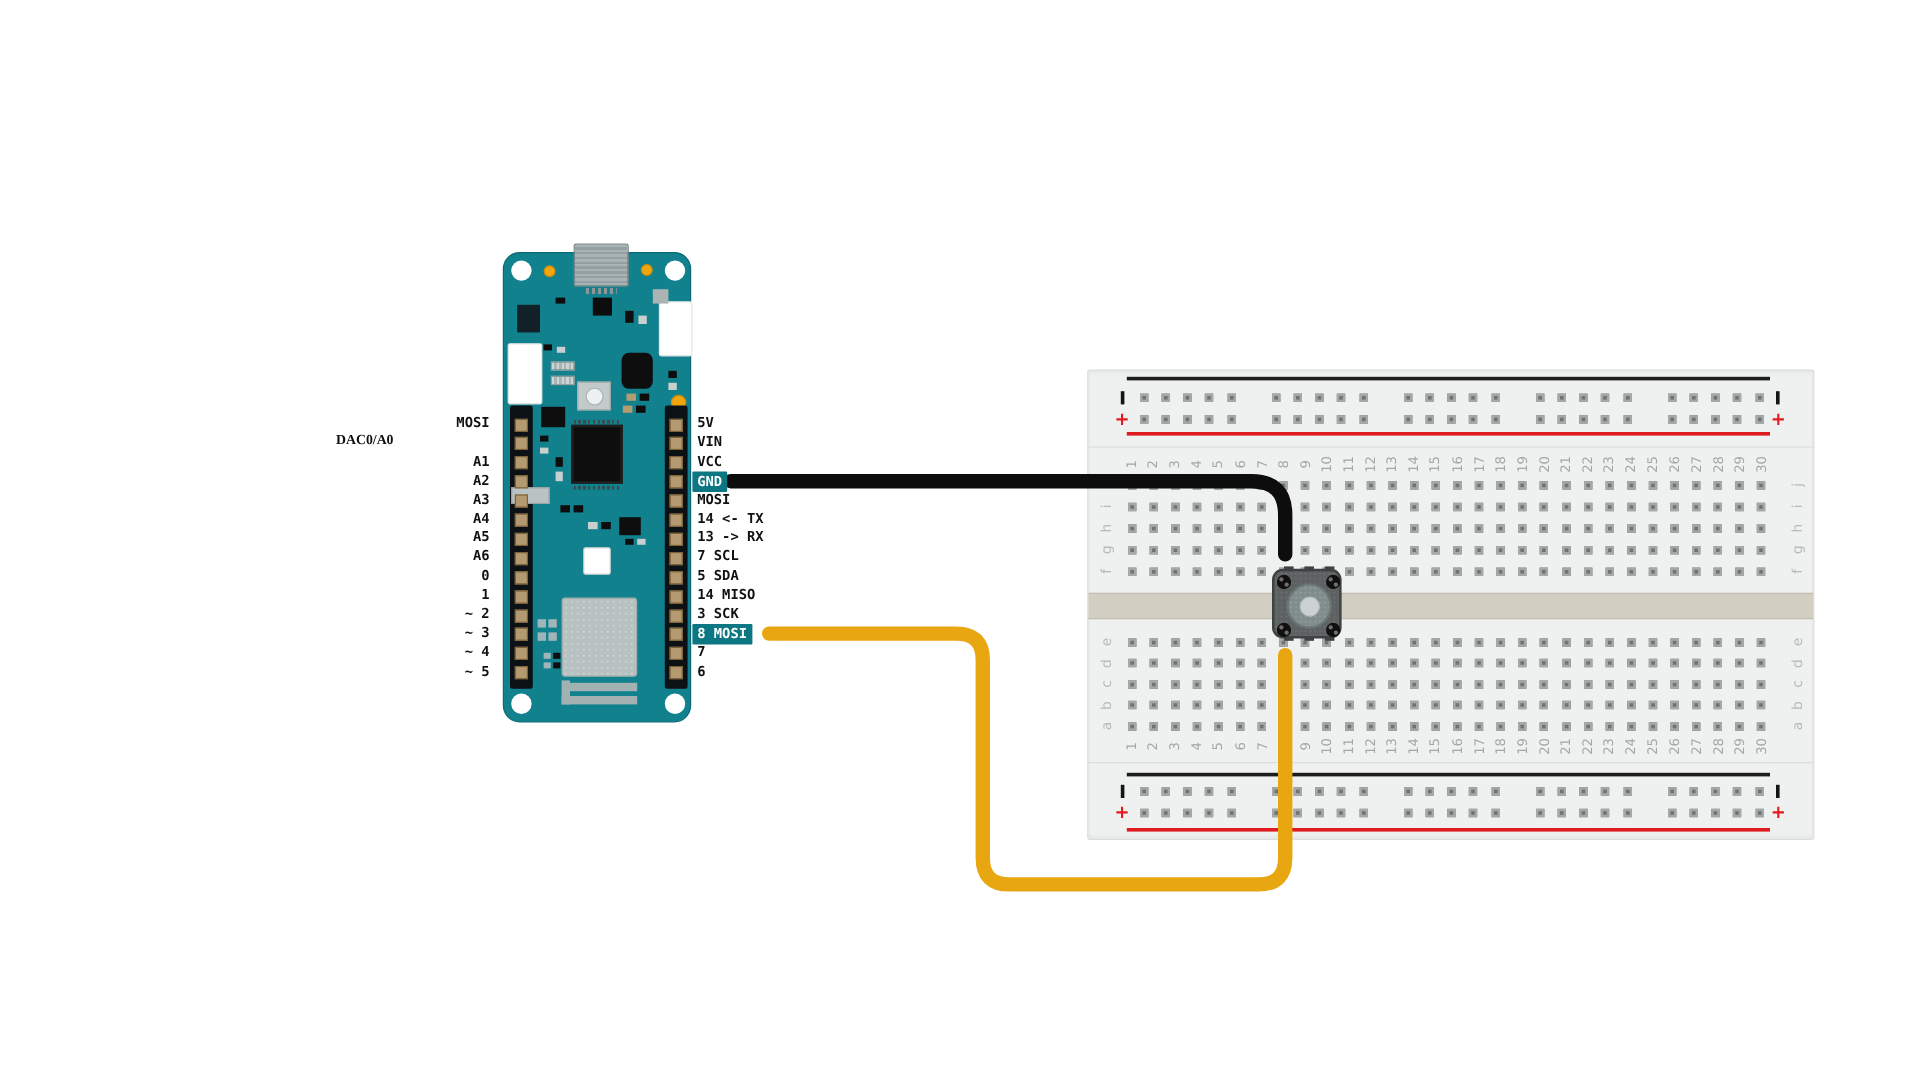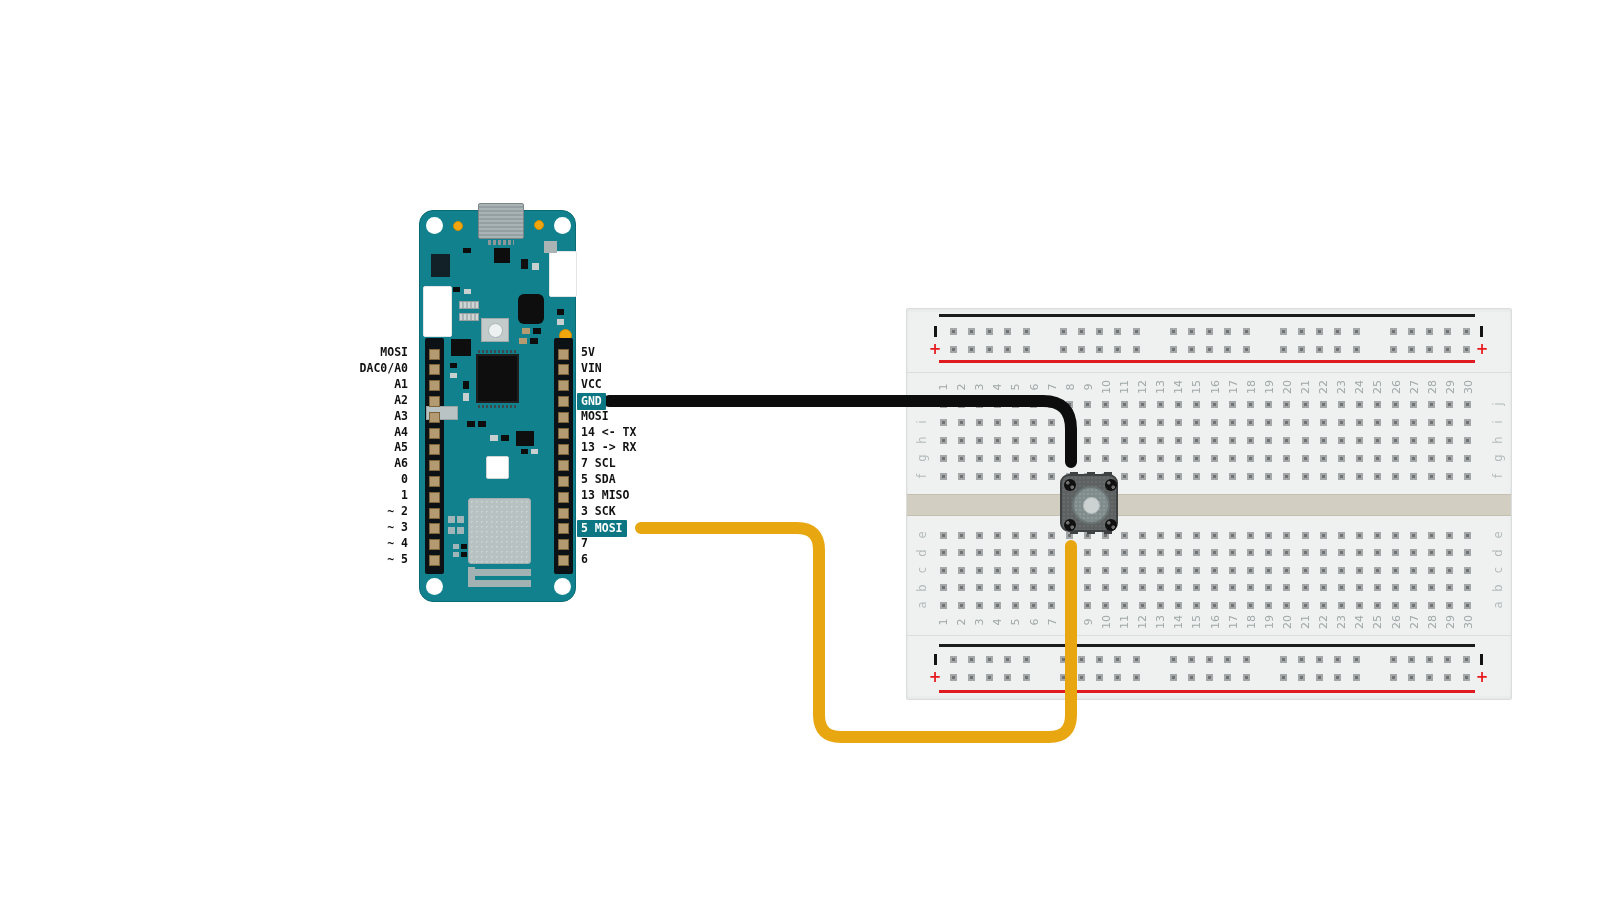--- a/index.html
+++ b/index.html
@@ -672,21 +672,21 @@
     <div class="btn-tab" style="left:42px;top:54px;"></div>
     <div class="screw" style="left:2px;top:3px;"></div>
     <div class="screw" style="left:43px;top:3px;"></div>
     <div class="screw" style="left:2px;top:43px;"></div>
     <div class="screw" style="left:43px;top:43px;"></div>
     <div class="btn-ring"></div>
     <div class="btn-cap"></div>
   </div>
 
 <div class="pin-row" style="left: 280px; top: 345px; width: 128px; text-align: right;">MOSI</div>
-    <div class="pin-row" style="left: 280px; top: 360.9px; width: 128px; text-align: right;">DAC0/A0</div>
+    <div class="pin-row" style="left: 280px; top: 360.9px; width: 128px;  font-family: Liberation Serif, serif;">DAC0/A0</div>
     <div class="pin-row" style="left: 280px; top: 376.8px; width: 128px; text-align: right;">A1</div>
     <div class="pin-row" style="left: 280px; top: 392.7px; width: 128px; text-align: right;">A2</div>
     <div class="pin-row" style="left: 280px; top: 408.6px; width: 128px; text-align: right;">A3</div>
     <div class="pin-row" style="left: 280px; top: 424.5px; width: 128px; text-align: right;">A4</div>
     <div class="pin-row" style="left: 280px; top: 440.4px; width: 128px; text-align: right;">A5</div>
     <div class="pin-row" style="left: 280px; top: 456.3px; width: 128px; text-align: right;">A6</div>
     <div class="pin-row" style="left: 280px; top: 472.2px; width: 128px; text-align: right;">0</div>
     <div class="pin-row" style="left: 280px; top: 488.1px; width: 128px; text-align: right;">1</div>
     <div class="pin-row" style="left: 280px; top: 504px; width: 128px; text-align: right;">~ 2</div>
     <div class="pin-row" style="left: 280px; top: 519.9px; width: 128px; text-align: right;">~ 3</div>
@@ -694,18 +694,18 @@
     <div class="pin-row" style="left: 280px; top: 551.7px; width: 128px; text-align: right;">~ 5</div>
     <div class="pin-row" style="left: 577px; top: 345px;"><span class="plain">5V</span></div>
     <div class="pin-row" style="left: 577px; top: 360.9px;"><span class="plain">VIN</span></div>
     <div class="pin-row" style="left: 577px; top: 376.8px;"><span class="plain">VCC</span></div>
     <div class="pin-row" style="left: 577px; top: 392.7px;"><span class="badge" style="background: rgb(13, 118, 131);">GND</span></div>
     <div class="pin-row" style="left: 577px; top: 408.6px;"><span class="plain">MOSI</span></div>
     <div class="pin-row" style="left: 577px; top: 424.5px;"><span class="plain">14 &lt;- TX</span></div>
     <div class="pin-row" style="left: 577px; top: 440.4px;"><span class="plain">13 -&gt; RX</span></div>
     <div class="pin-row" style="left: 577px; top: 456.3px;"><span class="plain">7 SCL</span></div>
     <div class="pin-row" style="left: 577px; top: 472.2px;"><span class="plain">5 SDA</span></div>
-    <div class="pin-row" style="left: 577px; top: 488.1px;"><span class="plain">13 MISO</span></div>
+    <div class="pin-row" style="left: 577px; top: 488.1px;"><span class="plain">14 MISO</span></div>
     <div class="pin-row" style="left: 577px; top: 504px;"><span class="plain">3 SCK</span></div>
-    <div class="pin-row" style="left: 577px; top: 519.9px;"><span class="badge" style="background: rgb(13, 118, 131);">5 MOSI</span></div>
+    <div class="pin-row" style="left: 577px; top: 519.9px;"><span class="badge" style="background: rgb(13, 118, 131);">8 MOSI</span></div>
     <div class="pin-row" style="left: 577px; top: 535.8px;"><span class="plain">7</span></div>
     <div class="pin-row" style="left: 577px; top: 551.7px;"><span class="plain">6</span></div>
   </div>
 
 </body></html>

